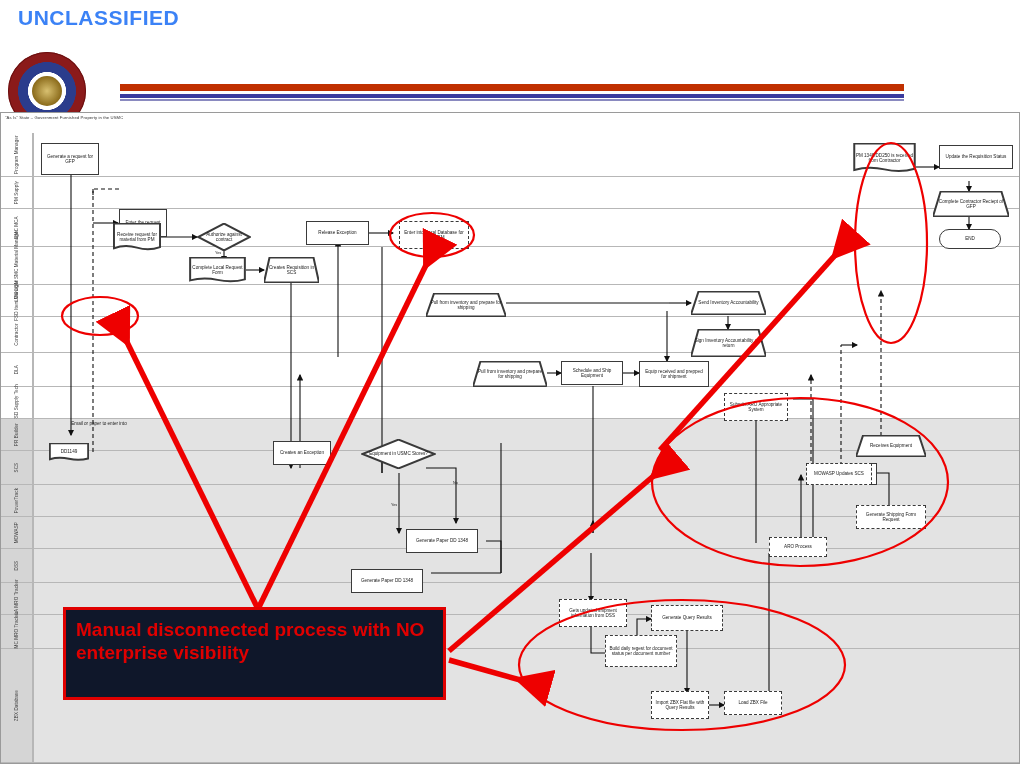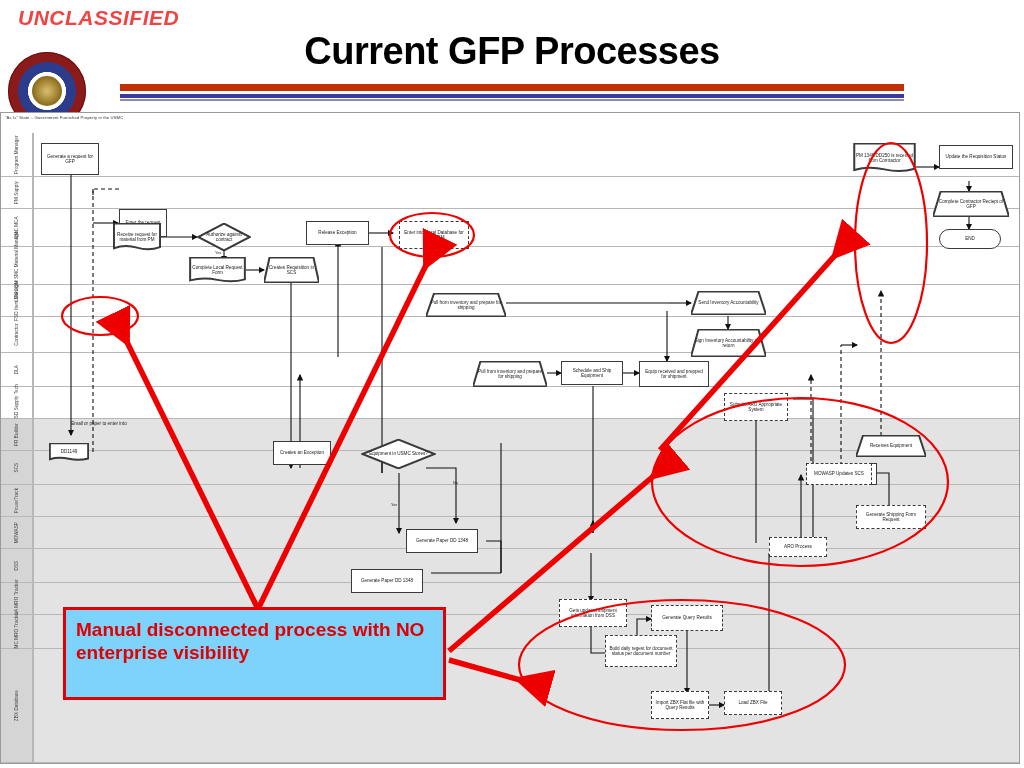--- a/index.html
+++ b/index.html
@@ -1,20 +1,20 @@
 <!DOCTYPE html>
 <html><head>
 <meta charset="utf-8">
 <style>
   html,body{margin:0;padding:0;}
   body{width:1024px;height:768px;background:#ffffff;font-family:"Liberation Sans",sans-serif;overflow:hidden;position:relative;}
 
   
   #header{position:absolute;left:0;top:0;width:1024px;height:112px;}
-  #unclassified{position:absolute;left:18px;top:6px;font-size:21px;font-weight:bold;font-style:italic;color:#ef4444;letter-spacing:.5px;}
+  #unclassified{position:absolute;left:18px;top:6px;font-size:21px;font-weight:bold;color:#3b82f6;letter-spacing:.5px;}
   #slide-title{position:absolute;left:0;top:30px;width:1024px;text-align:center;font-size:38px;font-weight:bold;color:#000;letter-spacing:-0.5px;}
 
   .rule-wrap{position:absolute;left:120px;top:84px;width:784px;height:18px;}
   .rule-red{position:absolute;left:0;top:0;width:100%;height:7px;background:#c03000;}
   .rule-white{position:absolute;left:0;top:7px;width:100%;height:3px;background:#ffffff;}
   .rule-blue{position:absolute;left:0;top:10px;width:100%;height:4px;background:#3b3b9e;}
   .rule-thin{position:absolute;left:0;top:15px;width:100%;height:2px;background:#8a8ac0;}
 
   
   .seal{position:absolute;border-radius:50%;}
@@ -54,30 +54,29 @@
   .node.doc{border:none;background:transparent;}
   .node.doc .docshape{position:absolute;left:0;top:0;width:100%;height:100%;}
   .node.doc .doclabel{position:relative;z-index:2;}
   .node.term{border:1px solid #3a3a3a;border-radius:14px;}
 
   
   #wires{position:absolute;left:0;top:0;width:1020px;height:652px;z-index:3;pointer-events:none;}
   #redlayer{position:absolute;left:0;top:0;width:1024px;height:768px;z-index:20;pointer-events:none;}
 
   
-  #callout{position:absolute;left:63px;top:607px;width:383px;height:93px;background:#7dd3fc;border:3px solid #e00000;
+  #callout{position:absolute;left:63px;top:607px;width:383px;height:93px;background:#0f172a;border:3px solid #e00000;
       z-index:25;box-sizing:border-box;padding:8px 10px;}
   #callout .ctext{font-size:19px;font-weight:bold;color:#e00000;line-height:1.22;}
 </style>
 </head>
 <body>
 
 <div id="header">
   <div id="unclassified">UNCLASSIFIED</div>
-  <div id="slide-title">Current GFP Processes</div>
 
   <div class="rule-wrap">
     <div class="rule-red"></div>
     <div class="rule-white"></div>
     <div class="rule-blue"></div>
     <div class="rule-thin"></div>
   </div>
 
   <div id="seal-left" class="seal">
     <div class="inner"></div>

